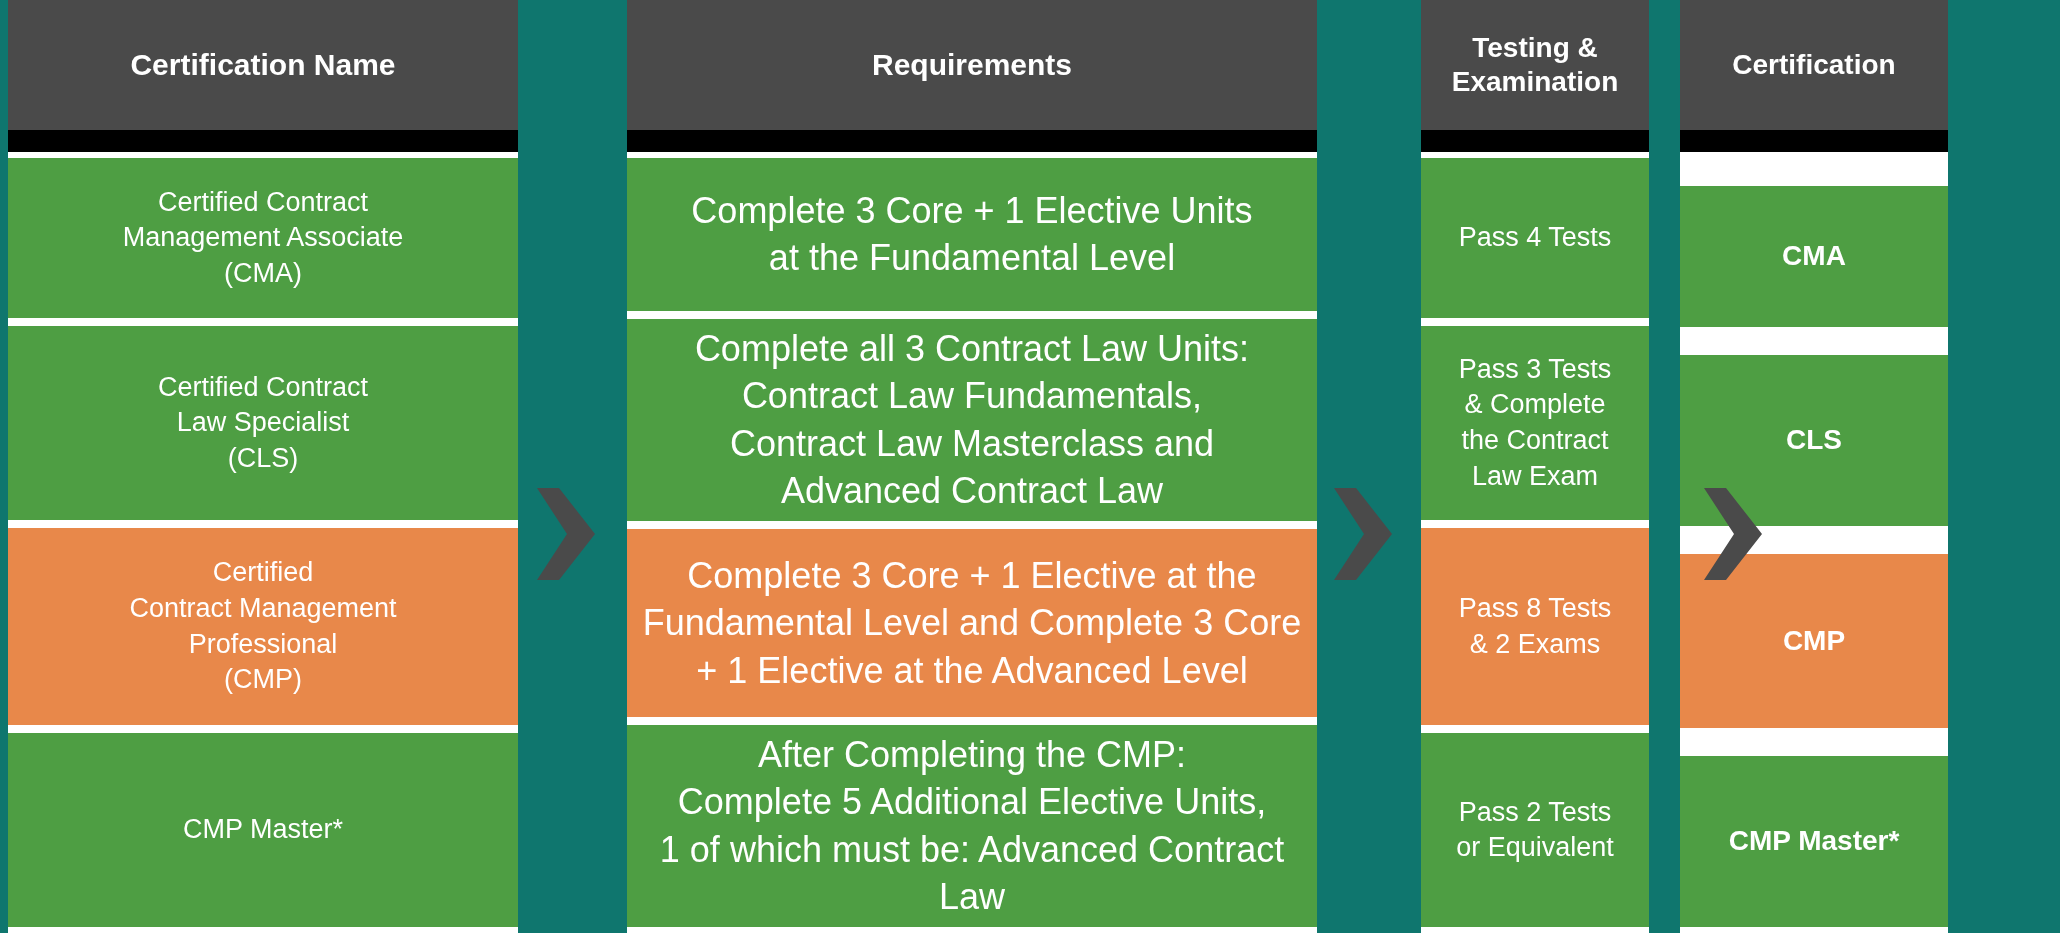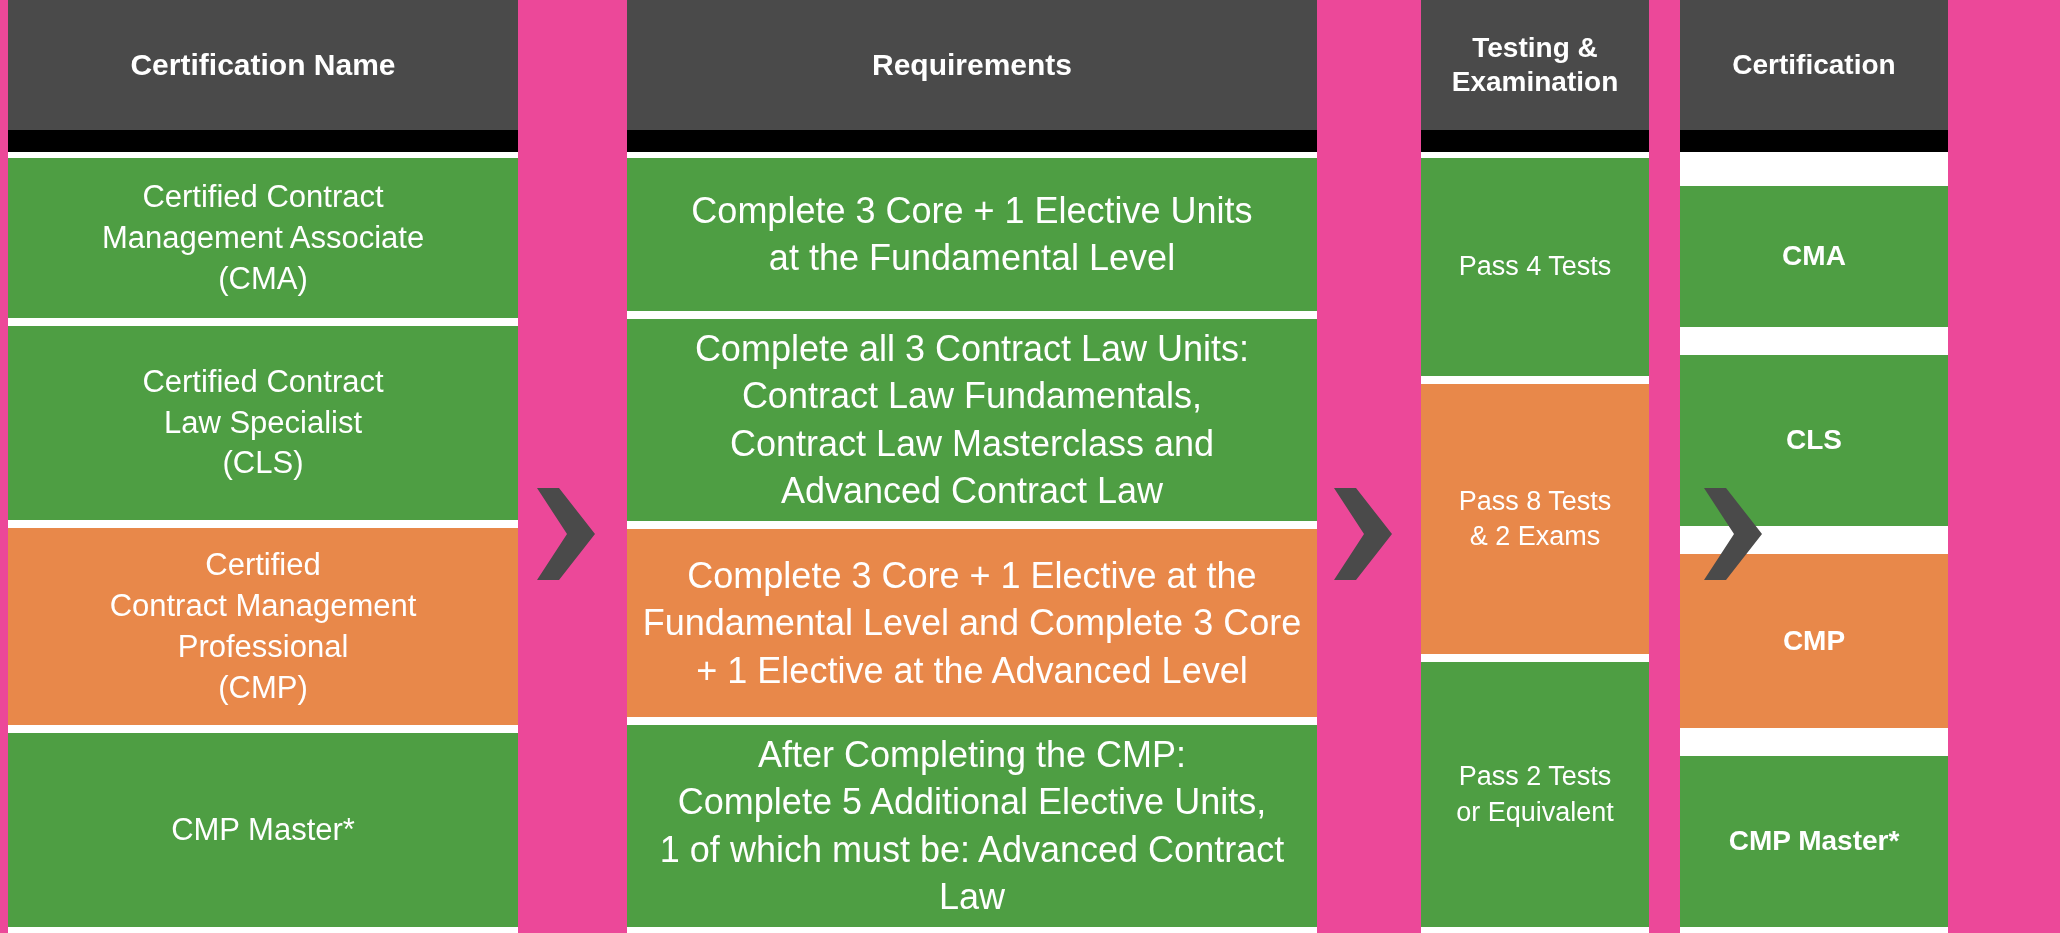--- a/index.html
+++ b/index.html
@@ -11,21 +11,21 @@
     width: 2060px;
     height: 933px;
     overflow: hidden;
     font-family: "Liberation Sans", sans-serif;
   }
 
   #board {
     position: relative;
     width: 2060px;
     height: 933px;
-    background: #ec4899;
+    background: #0f766e;
   }
 
   
   .column {
     position: absolute;
     top: 0;
     height: 933px;
     display: flex;
     flex-direction: column;
   }
@@ -86,21 +86,21 @@
 
   .cell.green  { background: #4e9e43; }
   .cell.orange { background: #e8884a; }
 
   
   .r1 { flex: 155 0 0; }
   .r2 { flex: 190 0 0; }
   .r3 { flex: 194 0 0; }
   .r4 { flex: 190 0 0; }
 
-  .col-name .cell    { font-size: 31px; }
+  .col-name .cell    { font-size: 27px; }
   .col-reqs .cell    { font-size: 36px; }
   .col-testing .cell { font-size: 27px; }
   .col-cert .cell    { font-size: 28px; font-weight: bold; margin-top: 28px; }
 
   
   .chevron {
     position: absolute;
     width: 66px;
     height: 92px;
     top: 488px;
@@ -151,20 +151,24 @@
 1 of which must be: Advanced Contract Law</div>
     </div>
   </div>
 
   <div class="column col-testing">
     <div class="header-cell">Testing &amp;
 Examination</div>
     <div class="header-gap"></div>
     <div class="rows">
       <div class="cell green r1">Pass 4 Tests</div>
+      <div class="cell green r2">Pass 3 Tests
+&amp; Complete
+the Contract
+Law Exam</div>
       <div class="cell orange r3">Pass 8 Tests
 &amp; 2 Exams</div>
       <div class="cell green r4">Pass 2 Tests
 or Equivalent</div>
     </div>
   </div>
 
   <div class="column col-cert">
     <div class="header-cell">Certification</div>
     <div class="header-gap"></div>

